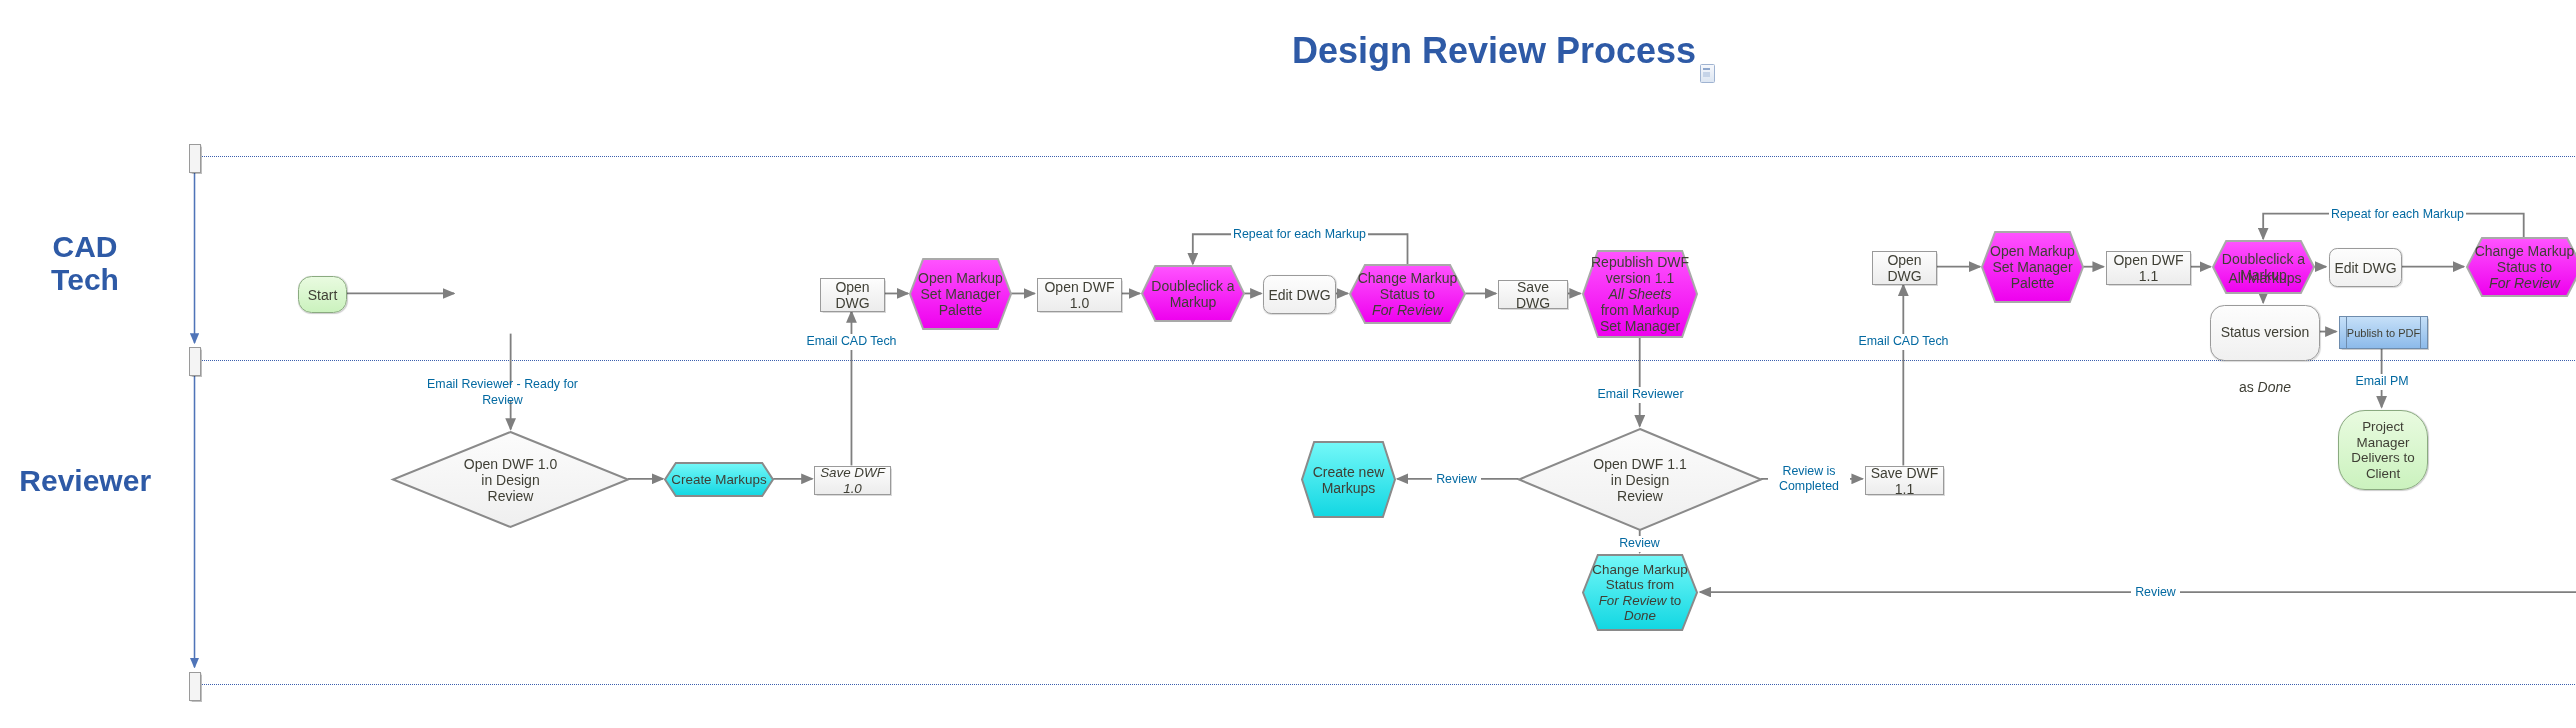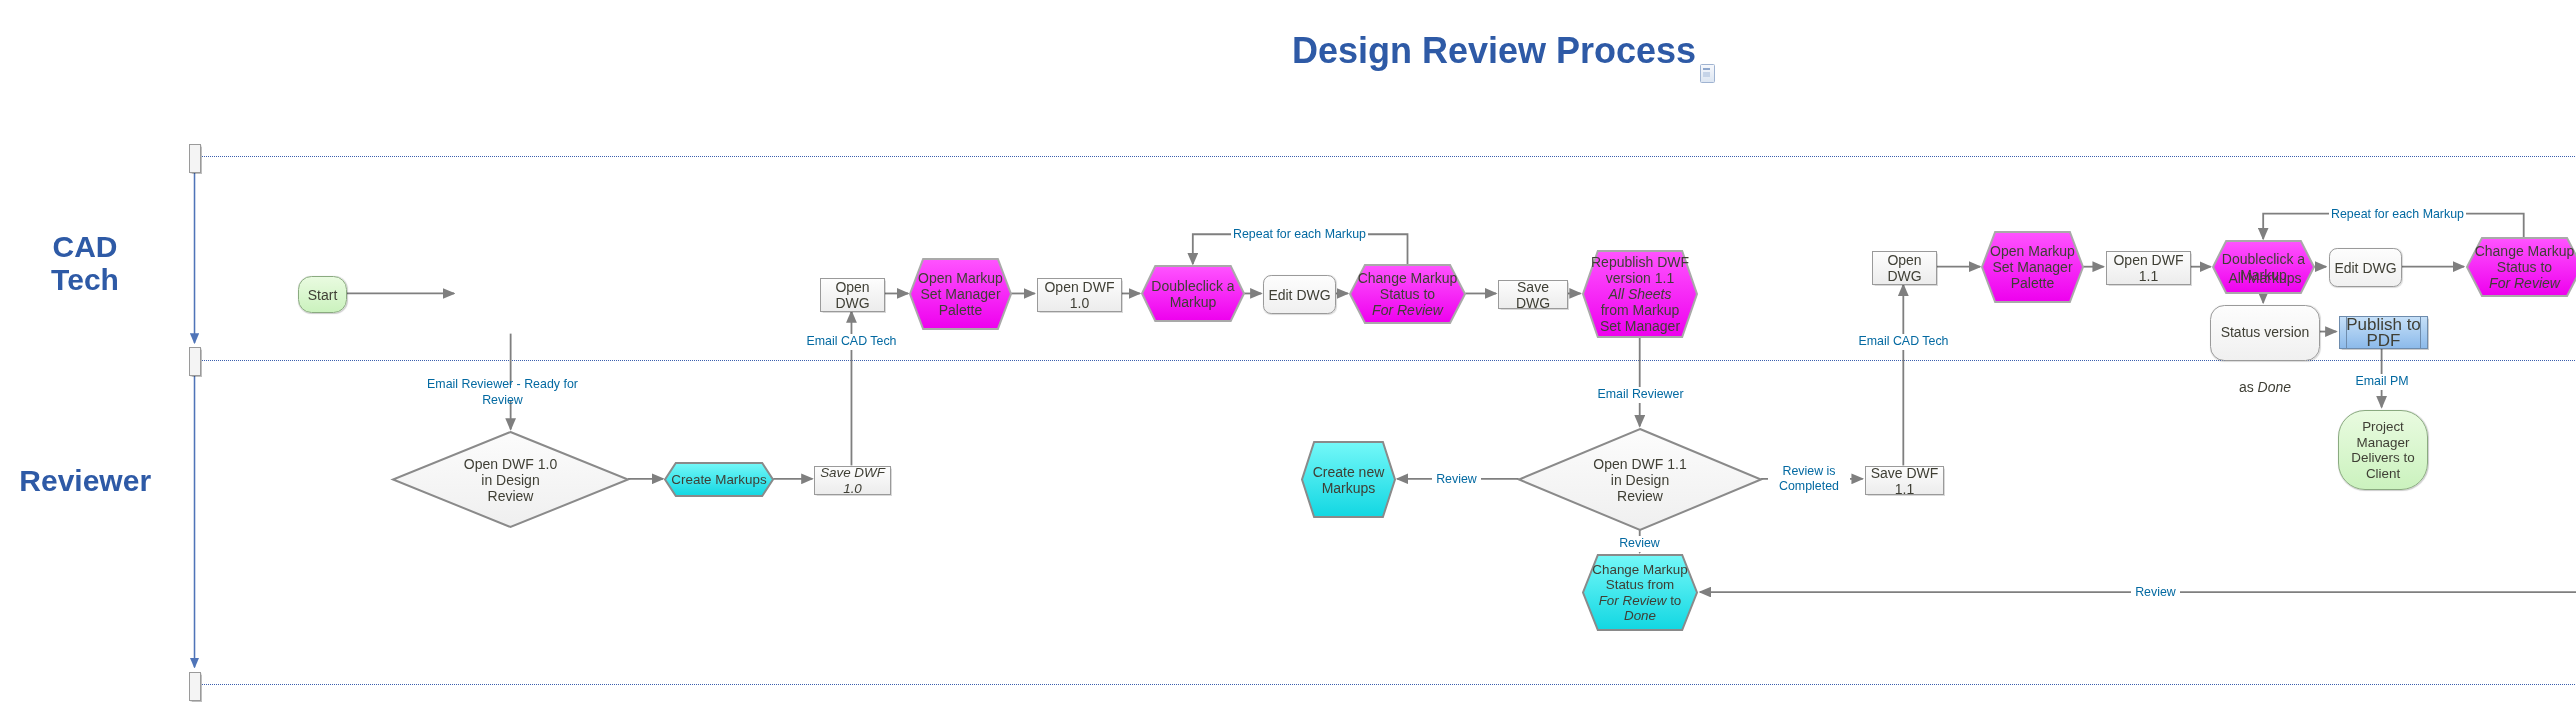--- a/index.html
+++ b/index.html
@@ -255,21 +255,21 @@
 
   <div class="shape rrect big" style="left:2210px;top:305px;width:108px;height:54px;">
     <div class="txt" style="font-size:14px;line-height:15.5px;gap:39px;">
       <span>All Markups</span>
       <span>Status version</span>
       <span><span class="inline">as </span><span class="inline it">Done</span></span>
     </div>
   </div>
 
   <div class="shape pproc" style="left:2339px;top:316px;width:87px;height:31px;">
-    <div class="txt" style="font-size:17px;">
+    <div class="txt" style="font-size:11px;">
         <span>Publish to PDF</span>
       </div>
   </div>
 
   <div class="shape dmd" style="left:393px;top:432px;width:235px;height:95px;">
     <svg class="fillsvg" viewBox="0 0 100 100" preserveAspectRatio="none">
         <polygon points="50,0 100,50 50,100 0,50"></polygon>
       </svg>
     <div class="txt">
       <span>Open DWF 1.0</span>

